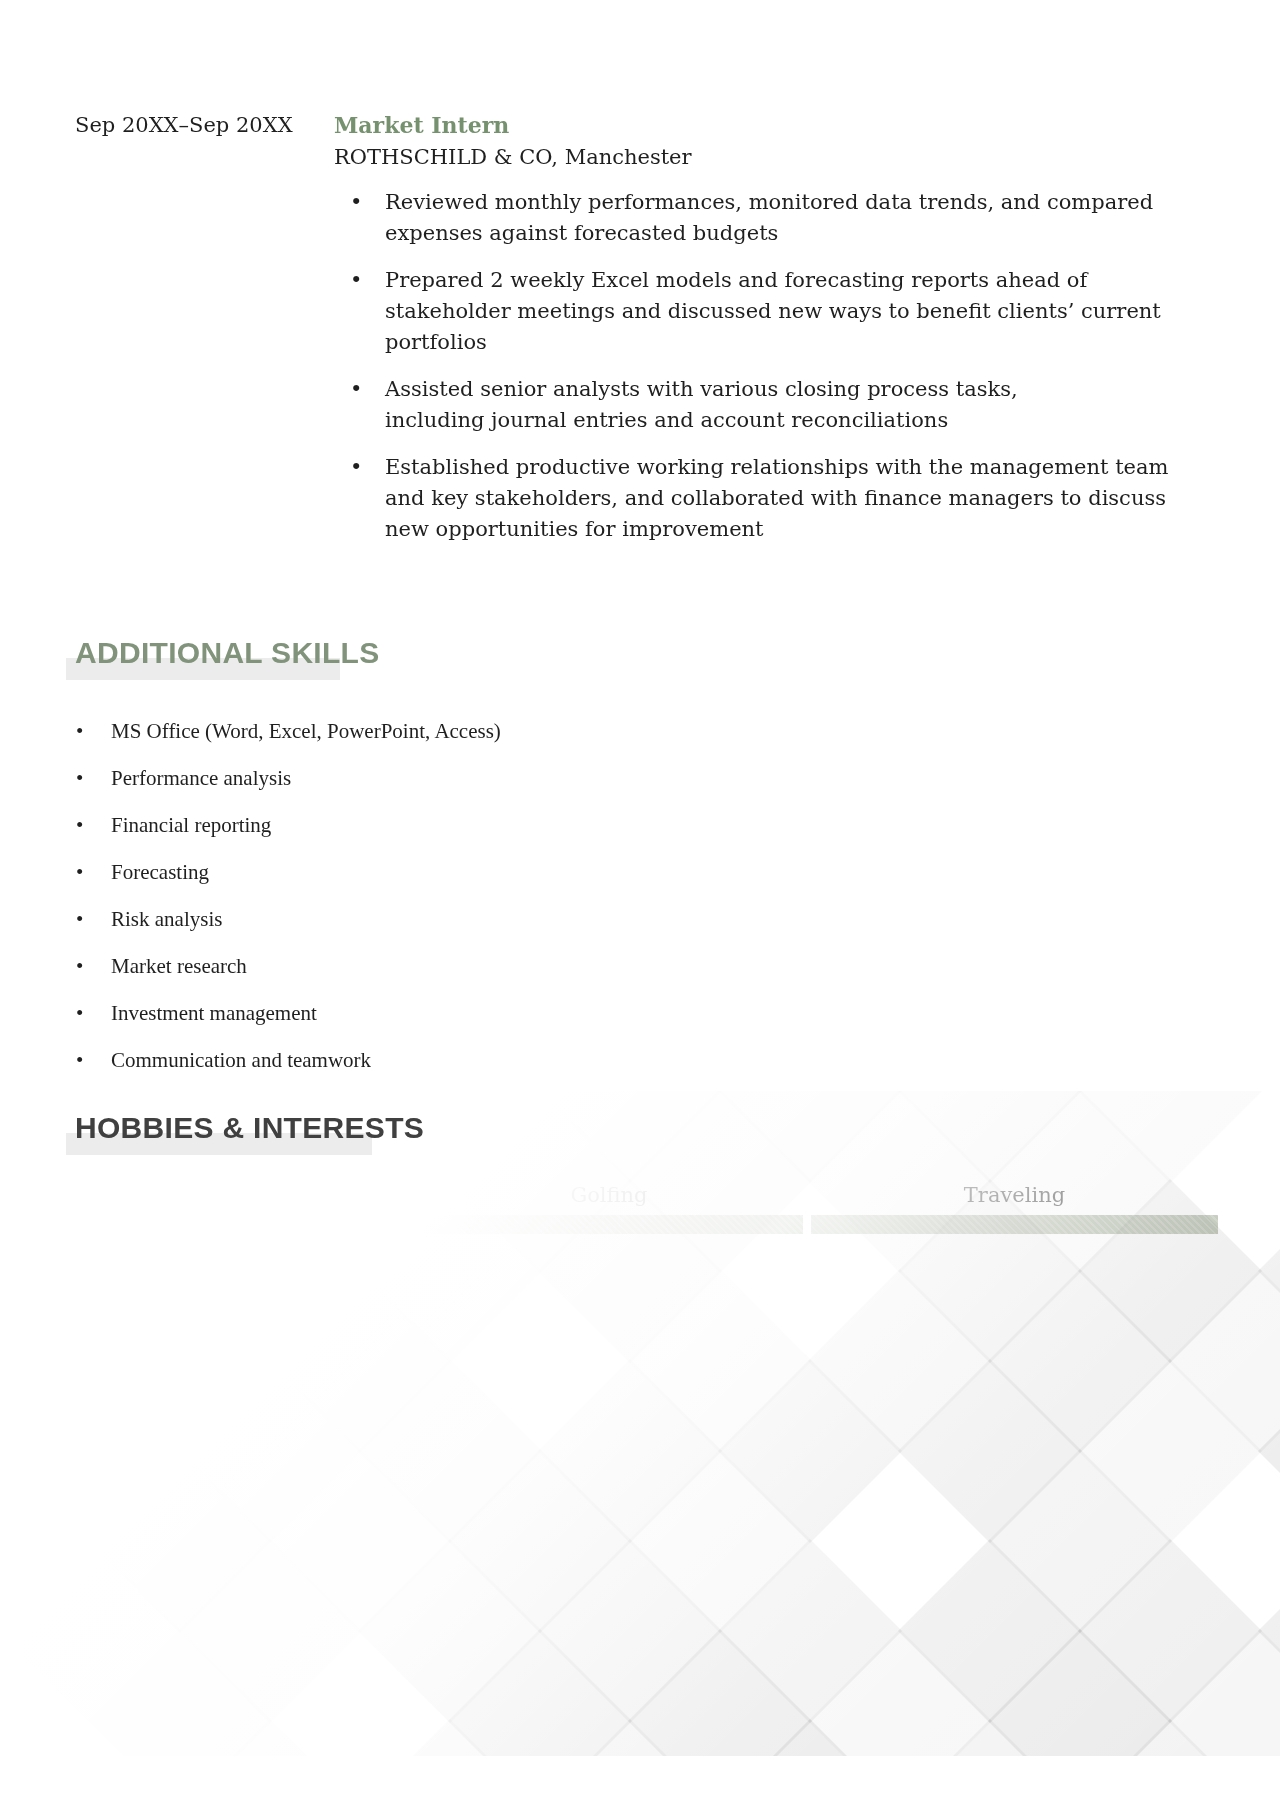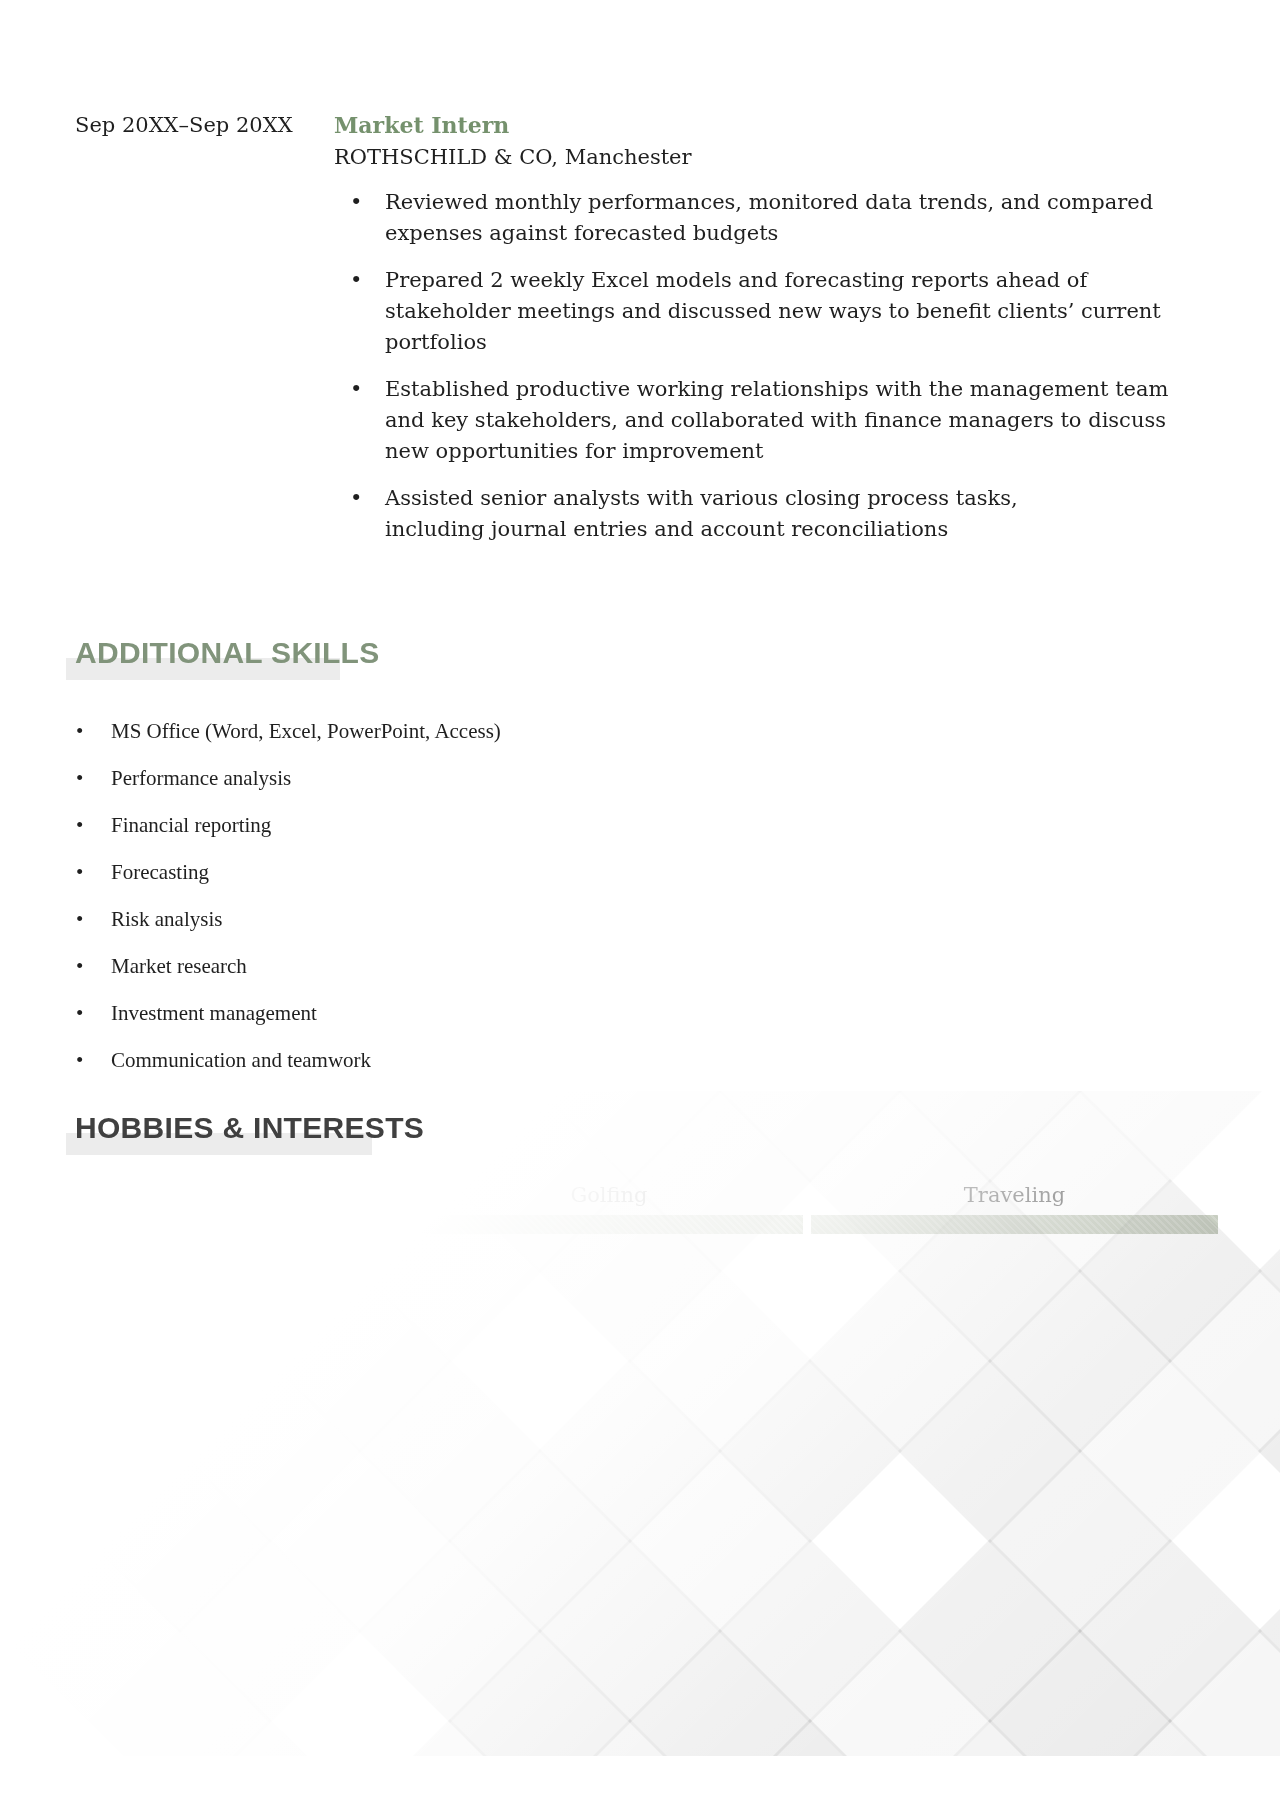--- a/index.html
+++ b/index.html
@@ -82,26 +82,26 @@
 
   <ul class="abs bullets">
     <li>
       <span>Reviewed monthly performances, monitored data trends, and compared
 expenses against forecasted budgets</span></li>
     <li>
       <span>Prepared 2 weekly Excel models and forecasting reports ahead of
 stakeholder meetings and discussed new ways to benefit clients’ current
 portfolios</span></li>
     <li>
+      <span>Assisted senior analysts with various closing process tasks,
+including journal entries and account reconciliations</span></li>
+    <li>
       <span>Established productive working relationships with the management team
 and key stakeholders, and collaborated with finance managers to discuss
 new opportunities for improvement</span></li>
-    <li>
-      <span>Assisted senior analysts with various closing process tasks,
-including journal entries and account reconciliations</span></li>
   </ul>
 
   <div class="abs hl-box" id="as-box" style="background-color: rgb(236, 236, 236);"></div>
   <div class="abs sec-heading" id="as-heading" style="color: rgb(129, 148, 123);">ADDITIONAL SKILLS</div>
 
   <ul class="abs skills">
     <li>MS Office (Word, Excel, PowerPoint, Access)</li>
     <li>Performance analysis</li>
     <li>Financial reporting</li>
     <li>Forecasting</li>

